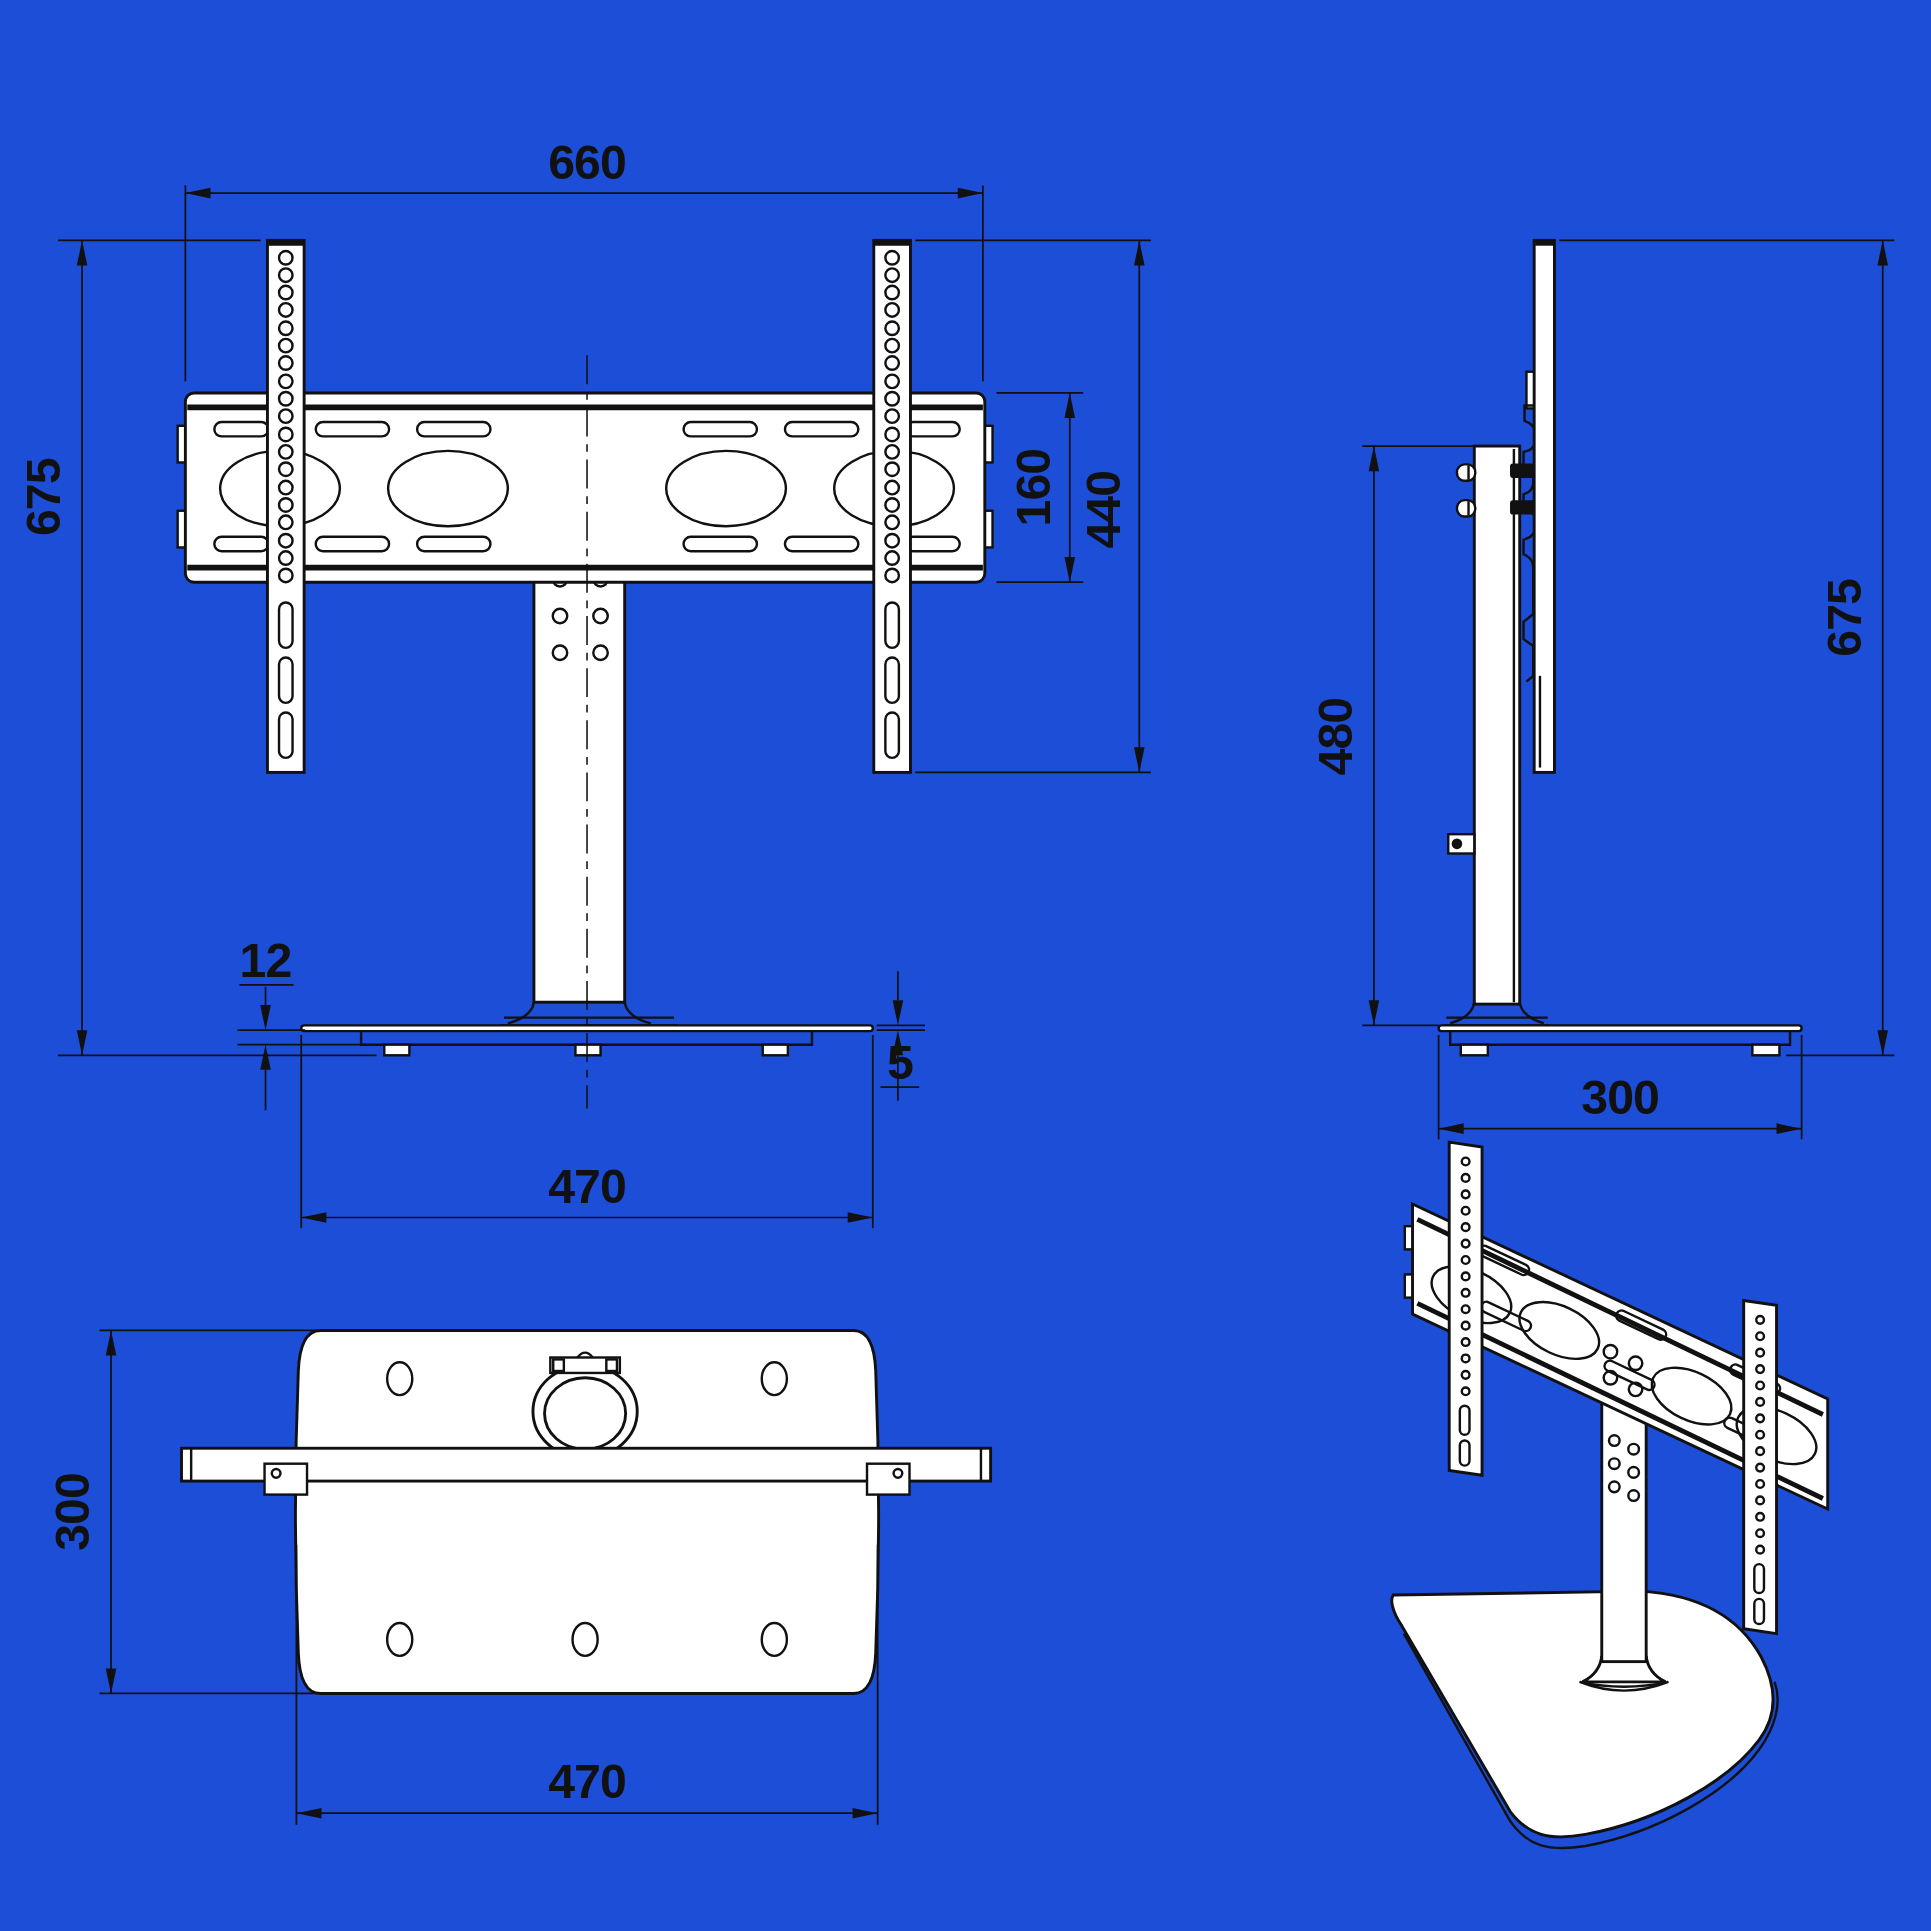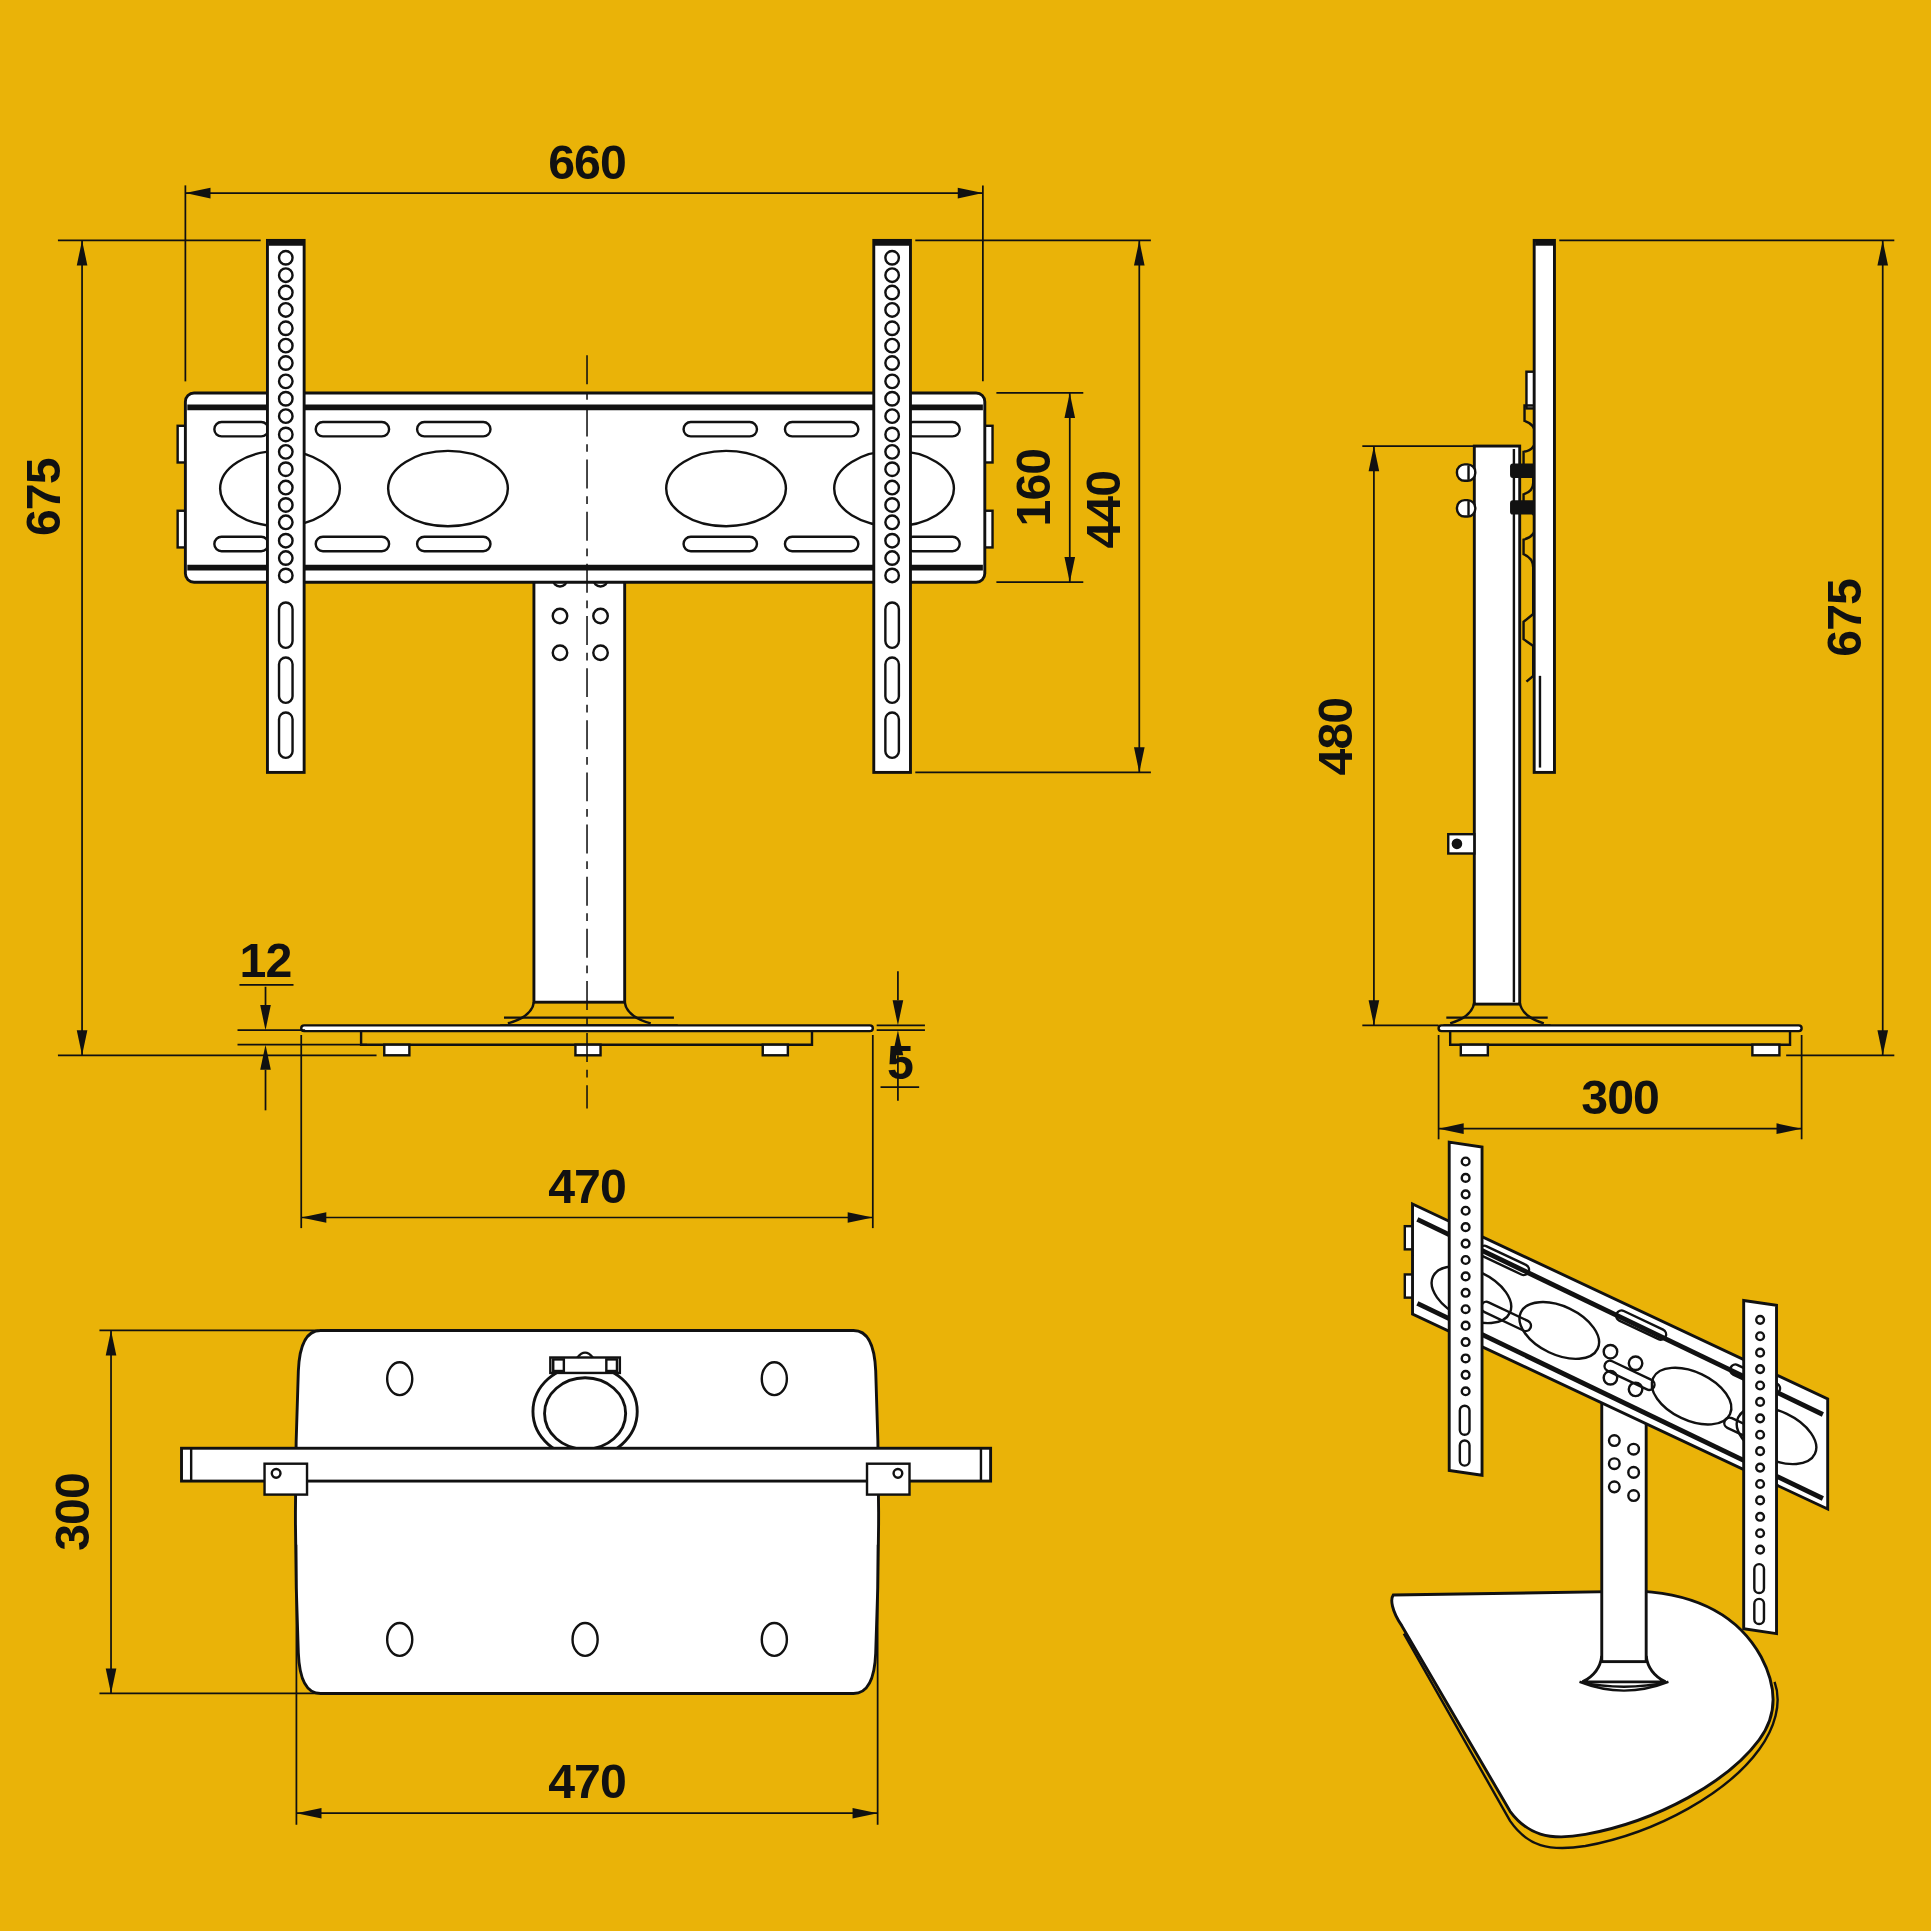--- a/index.html
+++ b/index.html
@@ -1,16 +1,16 @@
 <!DOCTYPE html>
 <html><head>
 <meta charset="utf-8">
 <style>
   html,body{margin:0;padding:0;background:#fff;}
-  .stage{width:1931px;height:1931px;position:relative;background:#eab308;}
+  .stage{width:1931px;height:1931px;position:relative;background:#1d4ed8;}
   svg{display:block;}
   .dim-text{font-family:"Liberation Sans",sans-serif;font-weight:700;font-size:50px;fill:#111;letter-spacing:-1px;}
   .outline{fill:#fff;stroke:#111;stroke-width:3;}
   .outline-thin{fill:#fff;stroke:#111;stroke-width:2.5;}
   .feature{fill:none;stroke:#111;stroke-width:2.5;}
   .thick{stroke:#111;stroke-width:6;fill:none;}
   .thick5{stroke:#111;stroke-width:5;fill:none;}
   .dimline{stroke:#111;stroke-width:1.8;fill:none;}
   .arrow{fill:#111;stroke:none;}
   .centerline{stroke:#111;stroke-width:1.6;fill:none;stroke-dasharray:30 8 8 8;}

